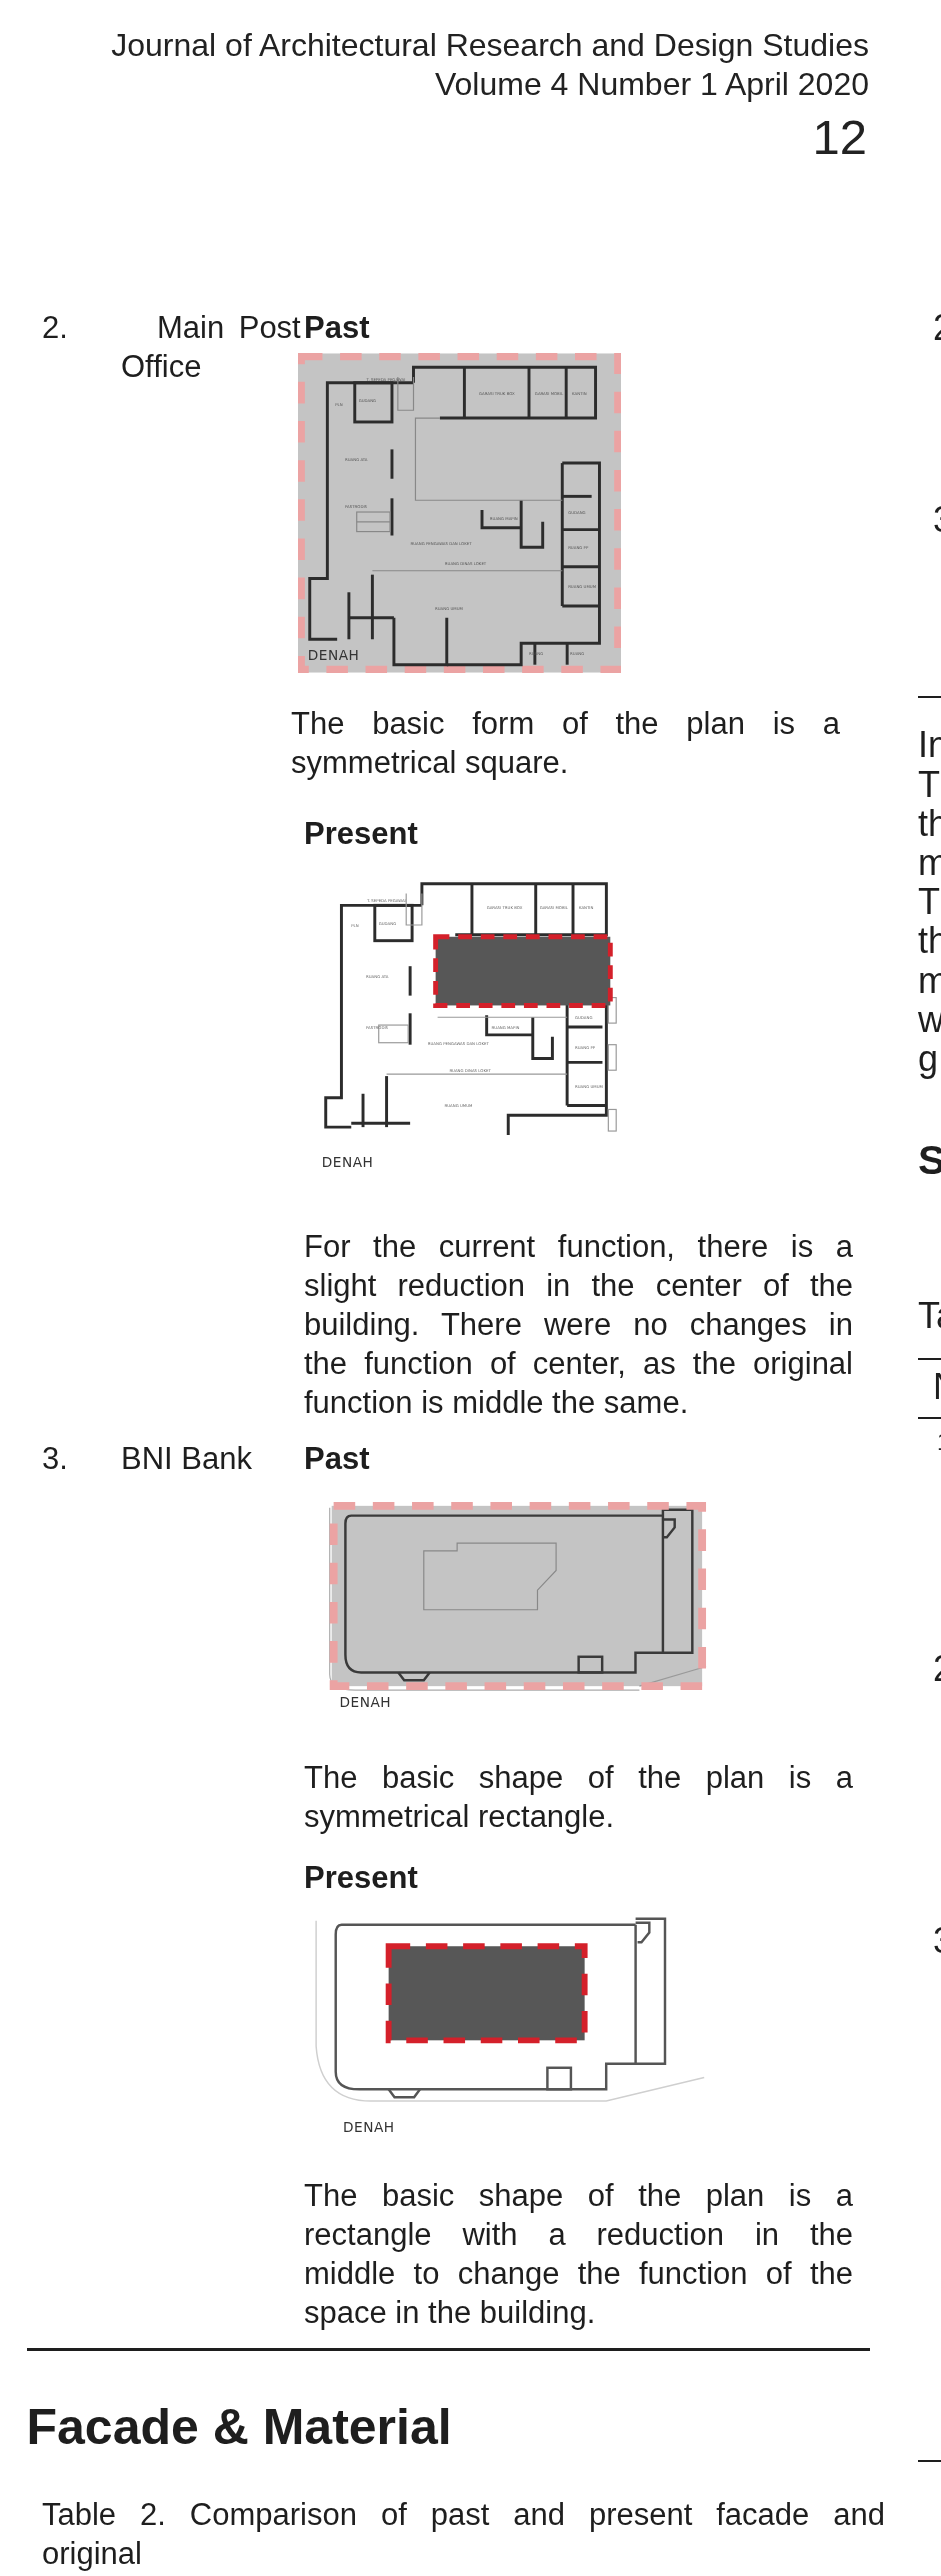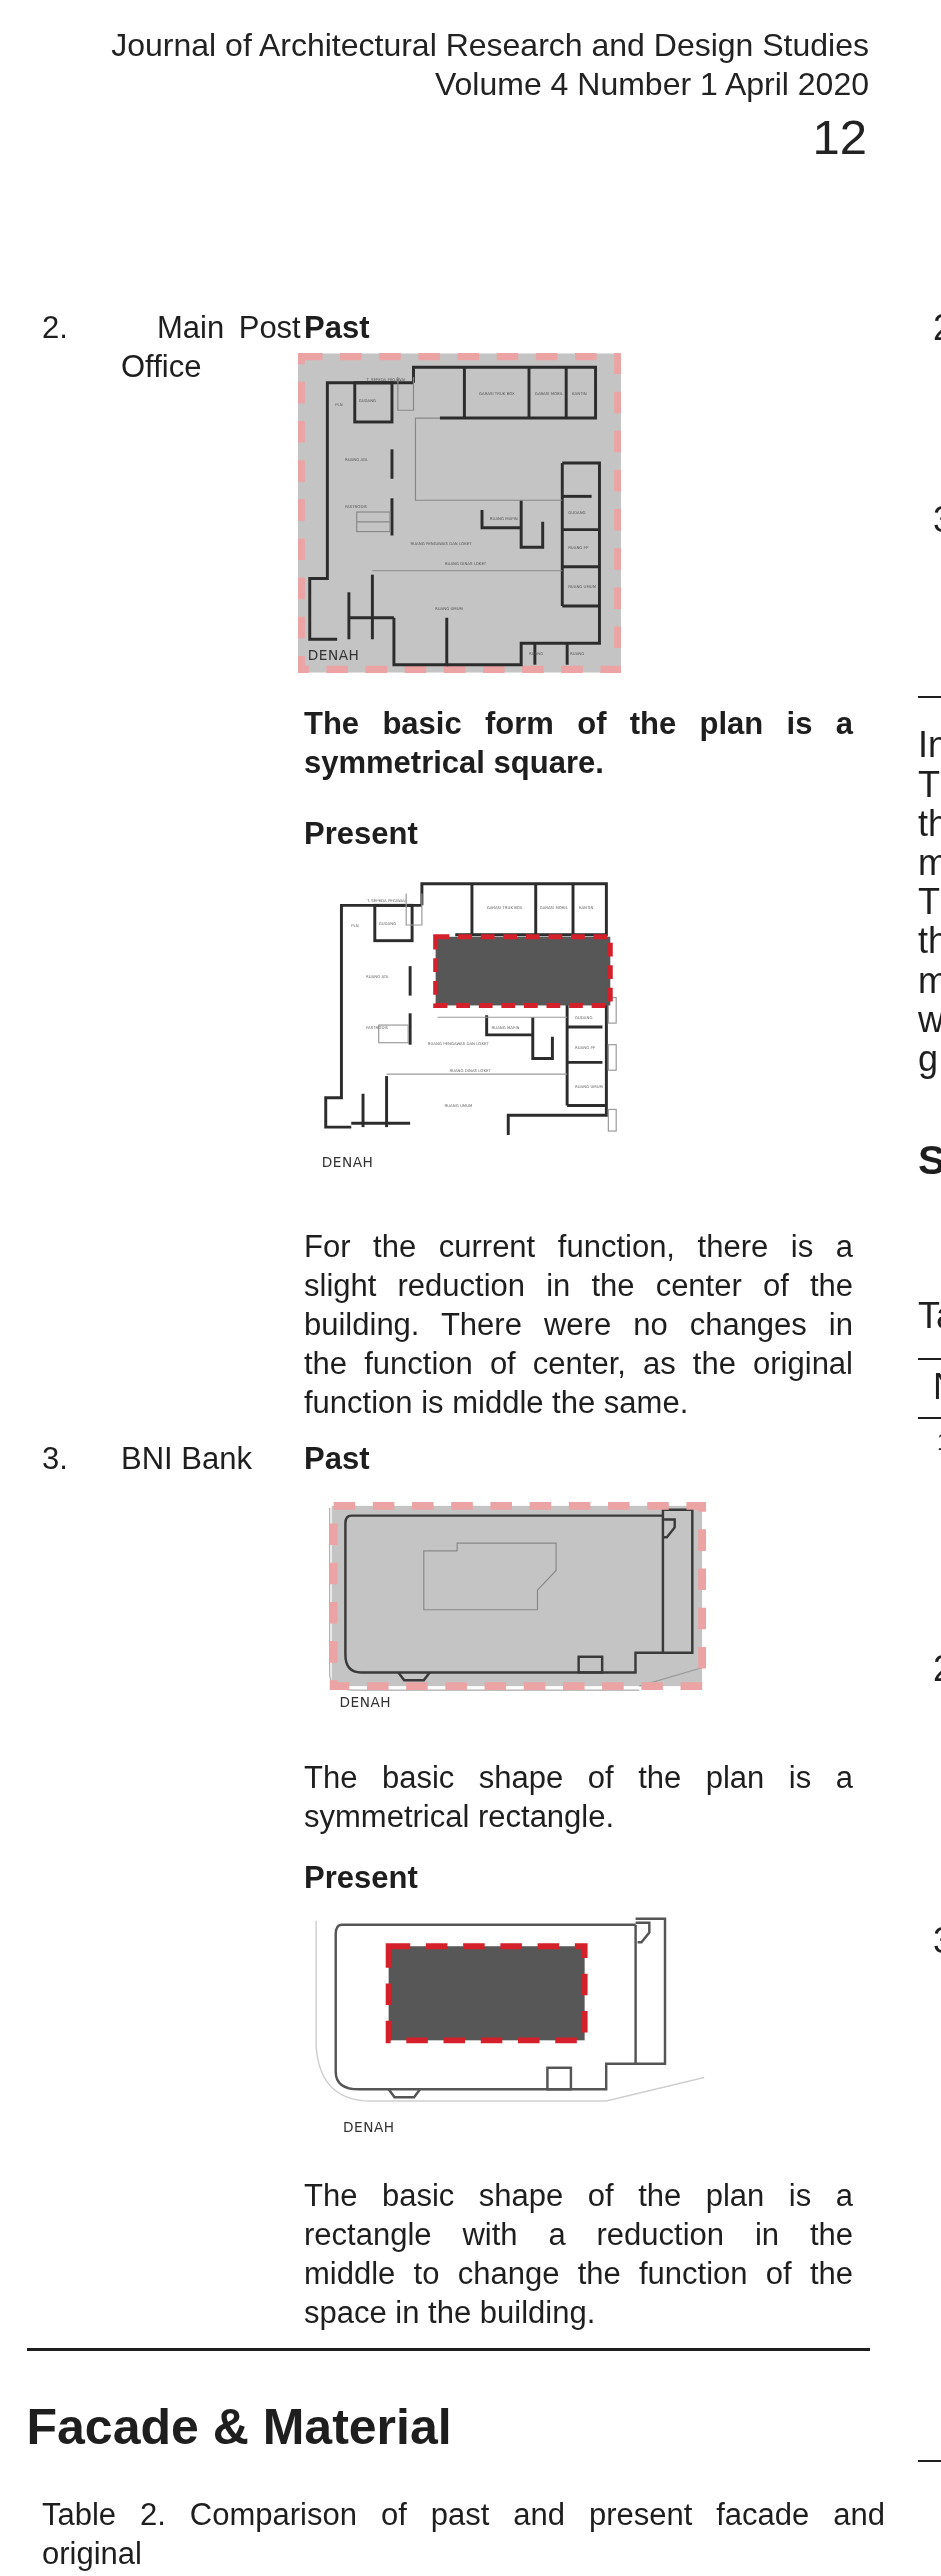--- a/index.html
+++ b/index.html
@@ -84,21 +84,21 @@
         <text x="276" y="240">RUANG UMUM</text>
         <text x="150" y="216">RUANG DINAS LOKET</text>
         <text x="140" y="262">RUANG UMUM</text>
         <text x="236" y="308">RUANG</text>
         <text x="278" y="308">RUANG</text>
       </g>
     </svg>
     <div class="abs denah" style="left:9.8px; top:294px;">DENAH</div>
   </div>
 
-  <div class="abs para" style="left:304px; top:704px;font-weight:bold;">
+  <div class="abs para" style="left:291px; top:704px;">
     <div style="text-align:justify; text-align-last:justify;">The basic form of the plan is a</div>
     <div>symmetrical square.</div>
   </div>
 
   <div class="abs lbl" style="left:304px; top:814px;">Present</div>
 
   <div class="abs" style="left:312px; top:870px; width:314px; height:284px;">
     <svg width="314" height="265" viewBox="0 0 320 270">
       <rect x="0" y="0" width="320" height="270" fill="#ffffff"></rect>
       <g fill="none" stroke="#2c2c2c" stroke-width="3">

